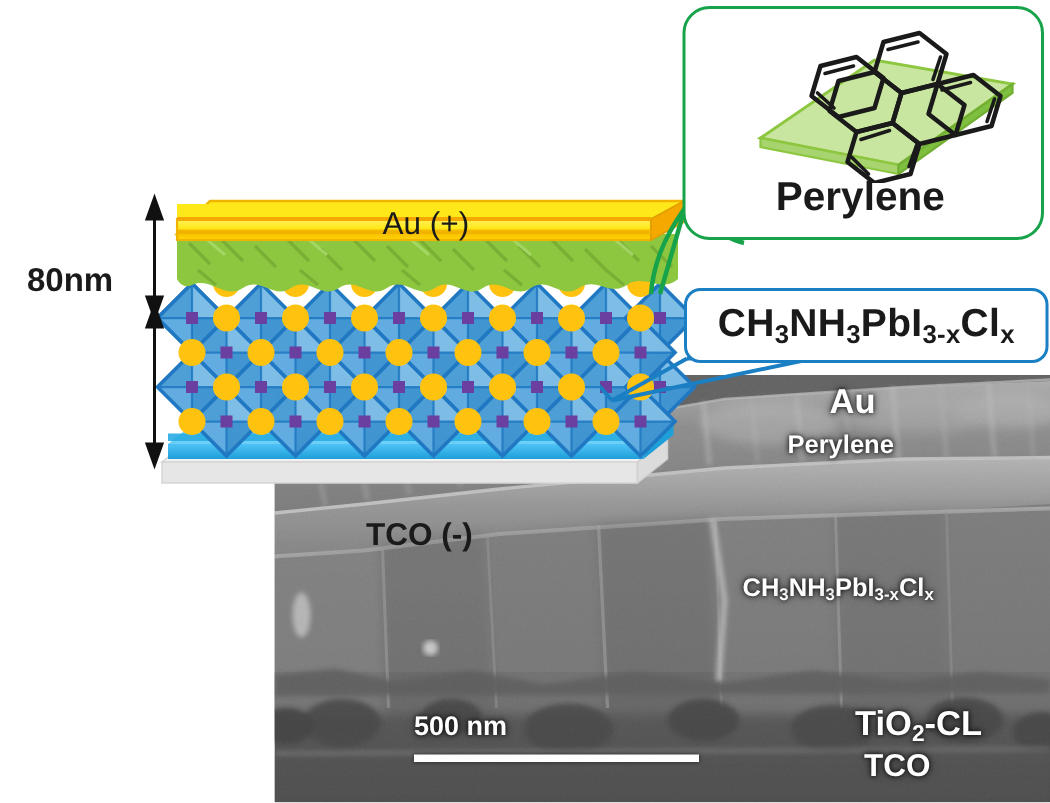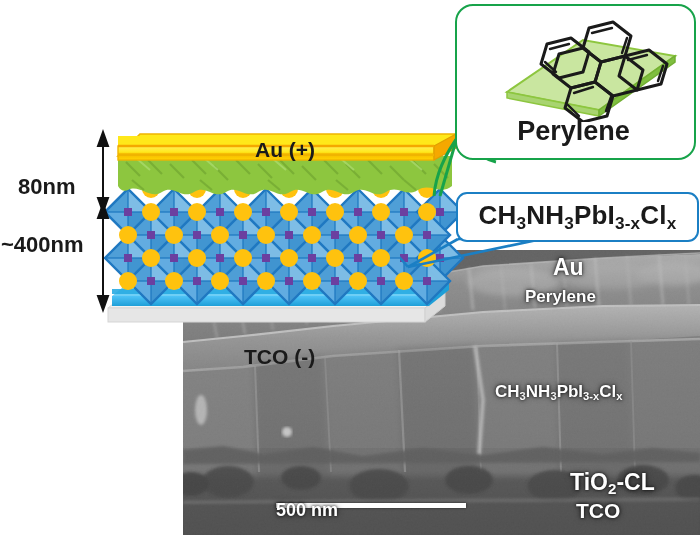--- a/index.html
+++ b/index.html
@@ -15,31 +15,31 @@
 
   
   #schematic{left:0px;top:0px;width:470px;height:340px;}
 
   
   .lbl{position:absolute;white-space:nowrap;line-height:1;}
   .lbl-dark{color:#1a1a1a;}
   .sem-lbl{color:#ffffff;text-shadow:0 0 3px rgba(0,0,0,.85),0 0 6px rgba(0,0,0,.6);}
   .sub{font-size:.66em;vertical-align:-0.28em;}
 
-  #label-au{left:255px;top:139px;font-size:21px;font-weight:700;}
+  #label-au{left:255px;top:139px;font-size:21px;font-weight:400;}
   #label-tco{left:244px;top:302px;font-size:21px;font-weight:700;margin-top:44px;}
   #label-80nm{left:18px;top:176px;font-size:22px;font-weight:700;text-align:right;}
   #label-400nm{left:1px;top:234px;font-size:22px;font-weight:700;}
 
   #sem-label-au{left:553px;top:256px;font-size:23px;}
   #sem-label-perylene{left:525px;top:288px;font-size:17px;}
   #sem-label-perovskite{left:495px;top:383px;font-size:17px;}
   #sem-label-tio2{left:570px;top:471px;font-size:23px;}
   #sem-label-tco{left:576px;top:500px;font-size:21px;}
-  #sem-scalebar-label{left:276px;top:475px;font-size:18px;margin-top:26px;}
+  #sem-scalebar-label{left:276px;top:475px;font-size:18px;}
 
   
   #callout-perylene{left:455px;top:4px;width:241px;height:160px;}
   #callout-perylene-box{position:absolute;left:0;top:0;width:237px;height:152px;
         border:2.5px solid #17a34a;border-radius:18px;background:#ffffff;}
   #perylene-title{position:absolute;left:0;top:112px;width:237px;text-align:center;
         font-size:27px;color:#1a1a1a;}
   #perylene-molecule{position:absolute;left:6px;top:6px;}
 
   #callout-formula{left:456px;top:192px;width:244px;height:50px;}
@@ -395,21 +395,20 @@
         <line x1="103" y1="212" x2="103" y2="300"></line>
         <polygon points="103,204 98,218 108,218"></polygon>
         <polygon points="103,310 98,296 108,296"></polygon>
       </g>
     </svg>
   </div>
 
   <div class="lbl lbl-dark nosel" id="label-au">Au (+)</div>
   <div class="lbl lbl-dark nosel" id="label-tco">TCO (-)</div>
   <div class="lbl lbl-dark nosel" id="label-80nm">80nm</div>
-  <div class="lbl lbl-dark nosel" id="label-400nm">~400nm</div>
 
   <svg class="abs" style="left:400px;top:100px;width:120px;height:100px;" width="120" height="100" viewBox="0 0 120 100">
     <path d="M34,96 C36,70 48,50 60,34 L62,20 C66,42 78,58 96,62" fill="none" stroke="#17A34A" stroke-width="3"></path>
     <path d="M40,96 L62,20" fill="none" stroke="#17A34A" stroke-width="3"></path>
   </svg>
 
   <div class="abs" id="callout-perylene">
     <div id="callout-perylene-box"></div>
     <svg id="perylene-molecule" width="226" height="112" viewBox="0 0 226 112" xmlns="http://www.w3.org/2000/svg">
 

